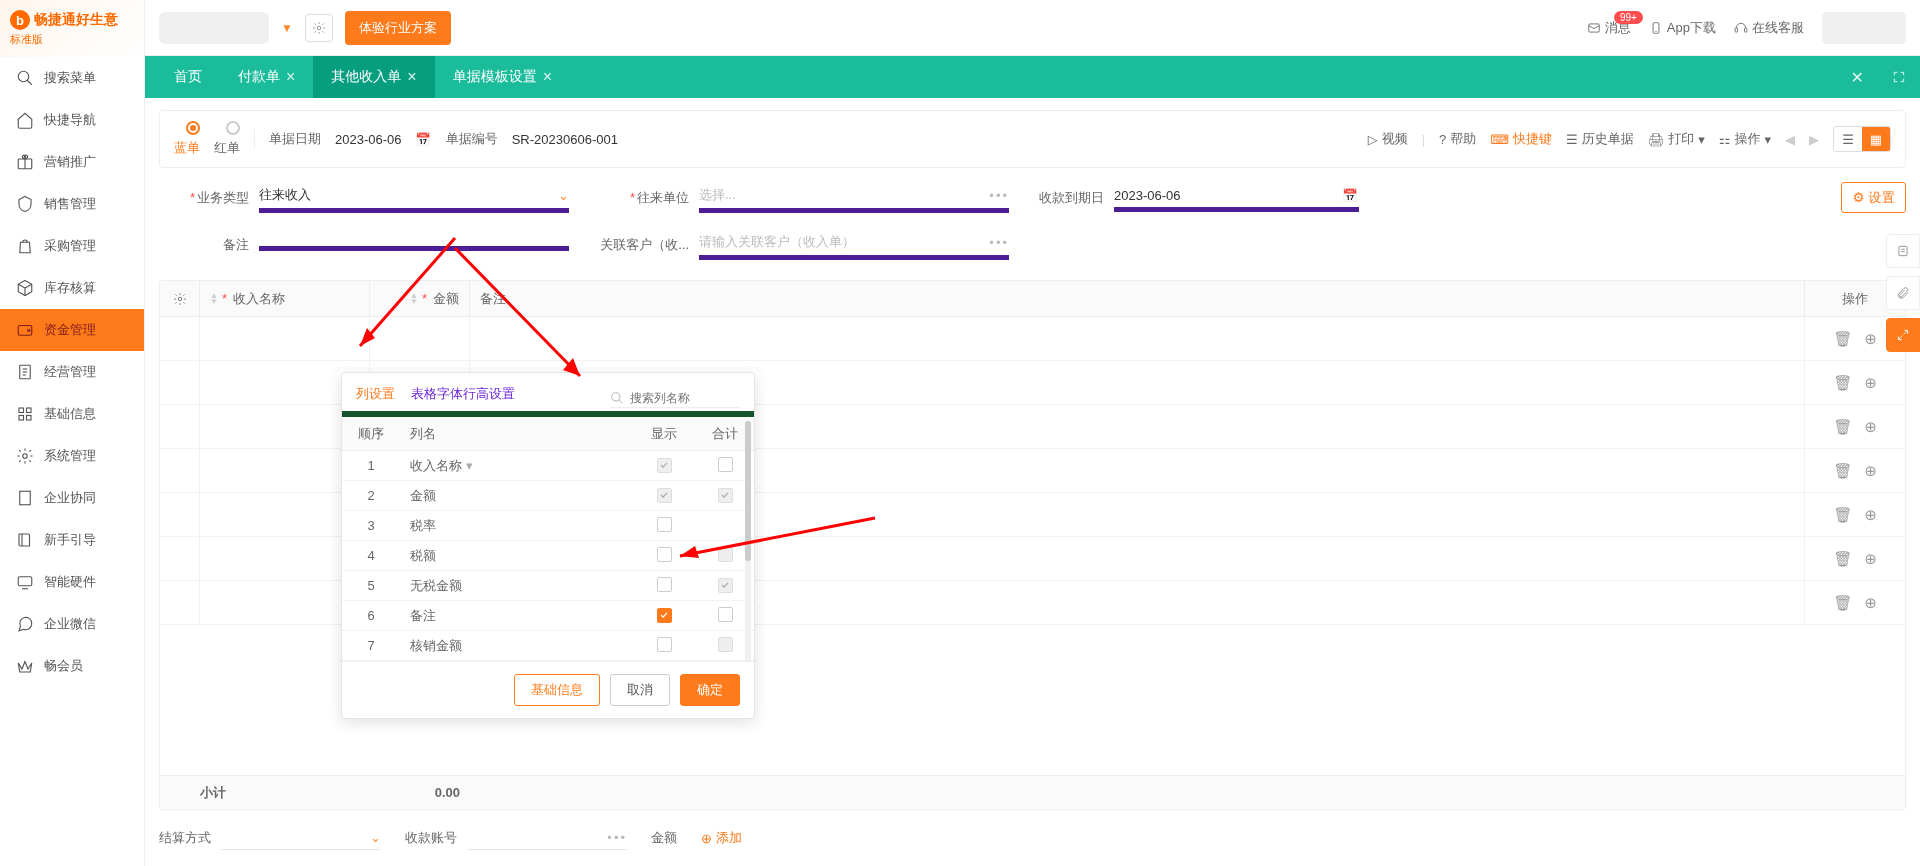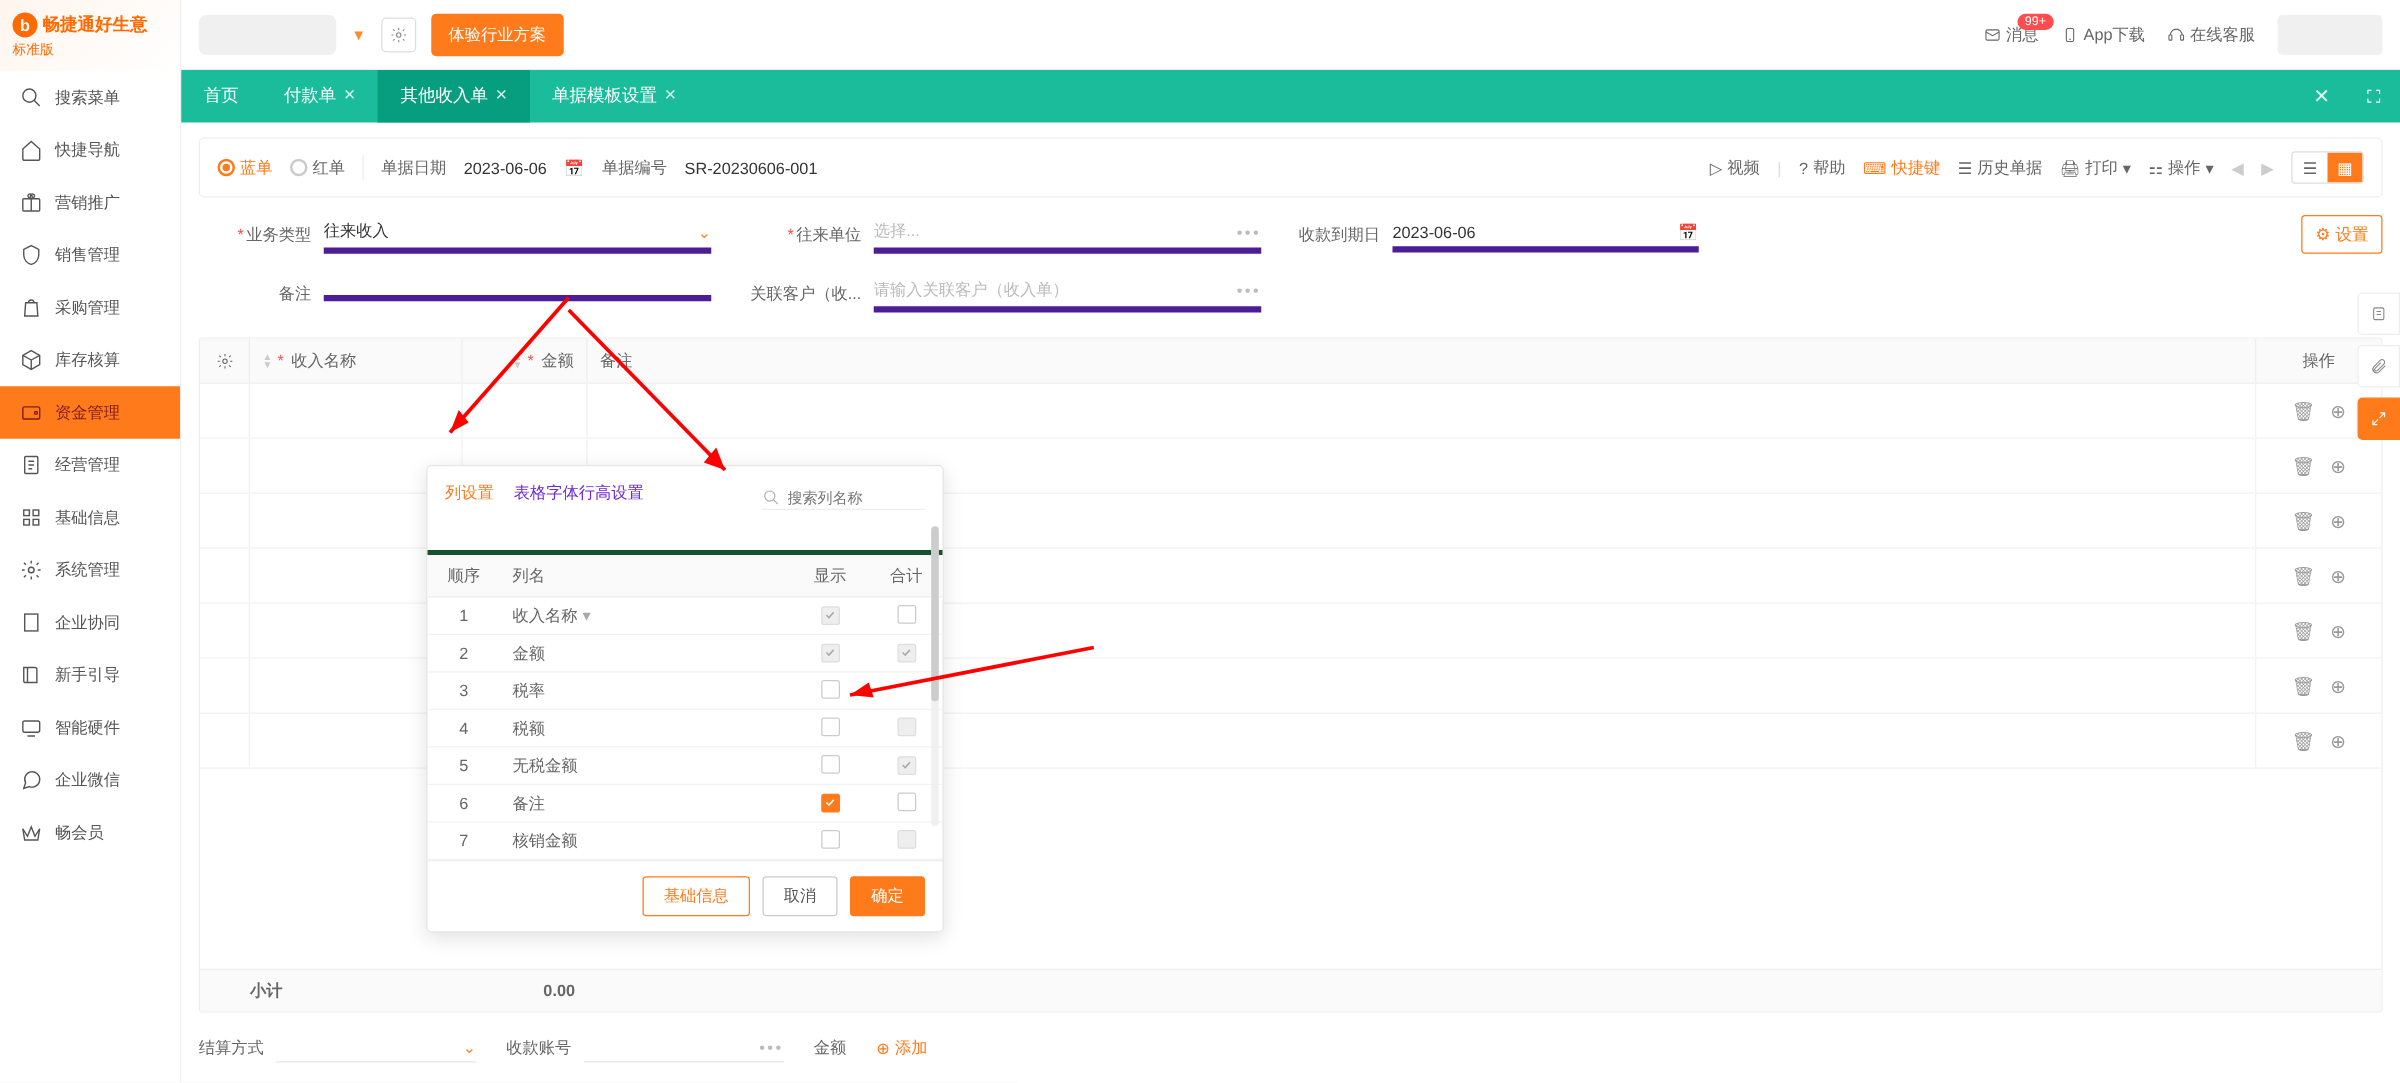--- a/index.html
+++ b/index.html
@@ -24,31 +24,31 @@
     .org-pill { background: #f0f0f0; border-radius: 6px; height: 32px; width: 110px; }
     .chev-down { color: #fb8c2f; font-size: 12px; }
     .gear-btn { width: 28px; height: 28px; border: 1px solid #ddd; border-radius: 4px; display: flex; align-items: center; justify-content: center; color: #888; cursor: pointer; }
     .orange-btn { background: #ff7a1a; color: #fff; border: none; padding: 8px 14px; border-radius: 4px; font-size: 13px; cursor: pointer; }
     .top-right { margin-left: auto; display: flex; align-items: center; gap: 18px; color: #666; }
     .top-right-item { display: flex; align-items: center; gap: 4px; cursor: pointer; position: relative; }
     .badge { position: absolute; top: -8px; right: -12px; background: #ff4d4f; color: #fff; font-size: 10px; padding: 1px 6px; border-radius: 9px; }
     .avatar { width: 84px; height: 32px; background: #f0f0f0; border-radius: 4px; }
     
     
-    .tabs { height: 42px; background: #1abc9c; display: flex; align-items: stretch; color: #fff; }
+    .tabs { height: 42px; background: #1abc9c; display: flex; align-items: stretch; color: #fff; padding-left: 11px; }
     .tab { padding: 0 18px; display: flex; align-items: center; gap: 6px; cursor: pointer; font-size: 14px; }
     .tab.active { background: #079e80; }
     .tab-close { font-size: 16px; opacity: .85; }
     .tabs-right { margin-left: auto; display: flex; }
     .tabs-right .tab { padding: 0 14px; }
     
     
     .content { flex: 1; padding: 12px 14px 0 14px; display: flex; flex-direction: column; position: relative; }
     .formbar { background: #fff; border: 1px solid #eee; border-radius: 4px; padding: 10px 14px; display: flex; align-items: center; gap: 14px; flex-wrap: wrap; }
-    .radio-wrap { display: flex; align-items: center; gap: 4px; }
+    .radio-wrap { display: flex; align-items: flex-end; gap: 4px; flex-direction: column; }
     .radio { width: 14px; height: 14px; border-radius: 50%; border: 2px solid #ccc; display: inline-block; }
     .radio.on { border-color: #ff7a1a; position: relative; }
     .radio.on::after { content: ''; width: 6px; height: 6px; background: #ff7a1a; border-radius: 50%; position: absolute; top: 2px; left: 2px; }
     .lbl { color: #666; font-size: 13px; }
     .val { color: #333; }
     .req { color: #ff4d4f; margin-right: 2px; }
     .toolbar-right { margin-left: auto; display: flex; align-items: center; gap: 14px; color: #666; }
     .tb-item { display: flex; align-items: center; gap: 4px; cursor: pointer; }
     .view-toggle { display: flex; border: 1px solid #ddd; border-radius: 3px; overflow: hidden; }
     .vt-cell { width: 28px; height: 24px; display: flex; align-items: center; justify-content: center; }
@@ -94,21 +94,21 @@
     .fr-sel { width: 160px; border-bottom: 1px solid #e5e5e5; padding: 4px 0; display: flex; justify-content: flex-end; color: #bbb; }
     .add-link { color: #ff7a1a; display: flex; align-items: center; gap: 4px; cursor: pointer; }
     
     
     .popup { position: absolute; top: 274px; left: 196px; width: 414px; background: #fff; border: 1px solid #e5e5e5; box-shadow: 0 4px 16px rgba(0,0,0,.12); border-radius: 4px; z-index: 50; }
     .popup-tabs { display: flex; padding: 12px 14px 0 14px; gap: 16px; align-items: center; }
     .ptab { font-size: 13px; padding-bottom: 8px; cursor: pointer; color: #6d28d9; }
     .ptab.active { color: #ff7a1a; }
     .psearch { margin-left: auto; display: flex; align-items: center; gap: 6px; border-bottom: 1px solid #eee; padding: 2px 0; }
     .psearch input { border: none; outline: none; font-size: 12px; width: 110px; }
-    .ptable { border-top: 4px solid #14532d; margin-top: 29px; }
+    .ptable { border-top: 6px solid #14532d; }
     .pthead { display: flex; background: #fafafa; border-bottom: 1px solid #eee; height: 34px; align-items: center; }
     .pth { text-align: center; color: #666; }
     .pth-ord { width: 58px; }
     .pth-name { flex: 1; text-align: left; padding-left: 10px; }
     .pth-show { width: 64px; }
     .pth-sum { width: 58px; }
     .ptrow { display: flex; height: 30px; align-items: center; border-bottom: 1px solid #f2f2f2; font-size: 13px; }
     .ptd-ord { width: 58px; text-align: center; color: #666; }
     .ptd-name { flex: 1; padding-left: 10px; color: #666; display: flex; align-items: center; gap: 4px; }
     .ptd-cb { width: 64px; text-align: center; }

